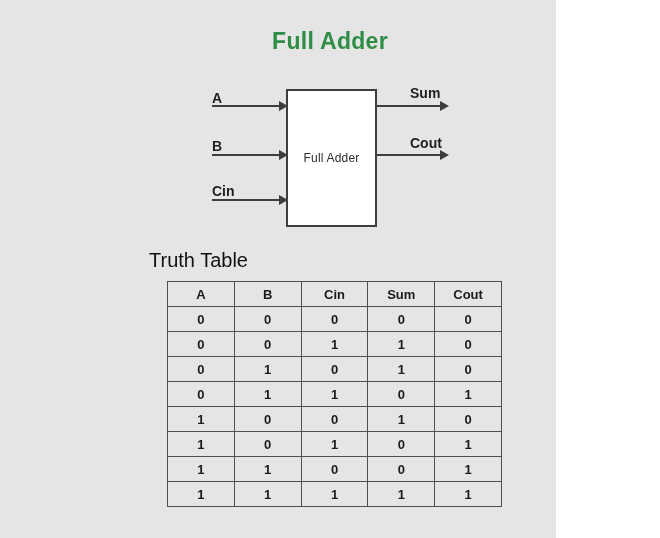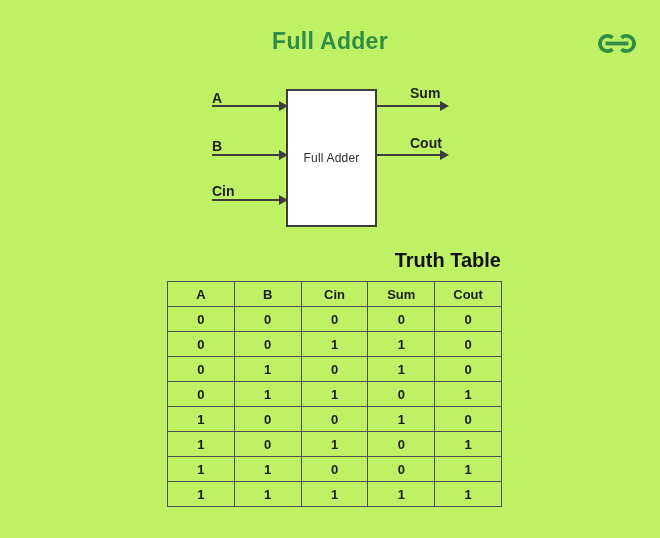--- a/index.html
+++ b/index.html
@@ -1,19 +1,19 @@
 <!DOCTYPE html>
 <html><head>
 <meta charset="utf-8">
 <style>
   html,body{margin:0;padding:0;background:#ffffff;}
   .page{
     position:relative;
-    width:660px;height:538px;
-    background:#bef264;
+    width:556px;height:538px;
+    background:#e5e5e5;
     font-family:"Liberation Sans","DejaVu Sans",sans-serif;
     overflow:hidden;
   }
   .title{
     position:absolute;left:0;top:28px;width:660px;margin:0;
     text-align:center;
     font-size:23px;font-weight:700;letter-spacing:.3px;
     color:#2f8d46;
   }
   .logo{position:absolute;left:596px;top:31px;width:42px;height:25px;}
@@ -34,22 +34,22 @@
   }
   .fa-box{
     position:absolute;left:286px;top:89px;width:87px;height:134px;
     border:2px solid #3d3d3d;background:#ffffff;
     display:flex;align-items:center;justify-content:center;
   }
   .fa-box span{font-size:12px;font-weight:500;color:#2e2e2e;letter-spacing:.2px;}
 
   
   .tt-heading{
-    position:absolute;left:172px;top:249px;width:329px;margin:0;
-    text-align:right;font-size:20px;font-weight:700;color:#111111;
+    position:absolute;left:149px;top:249px;width:329px;margin:0;
+    text-align:left;font-size:20px;font-weight:400;color:#111111;
   }
   table.truth{
     position:absolute;left:167px;top:281px;
     border-collapse:collapse;table-layout:fixed;width:329px;
   }
   table.truth th,table.truth td{
     border:1.5px solid #4f4f4f;
     width:65.8px;height:24px;padding:0;
     text-align:center;vertical-align:middle;
     font-size:13px;font-weight:700;color:#1a1a1a;

